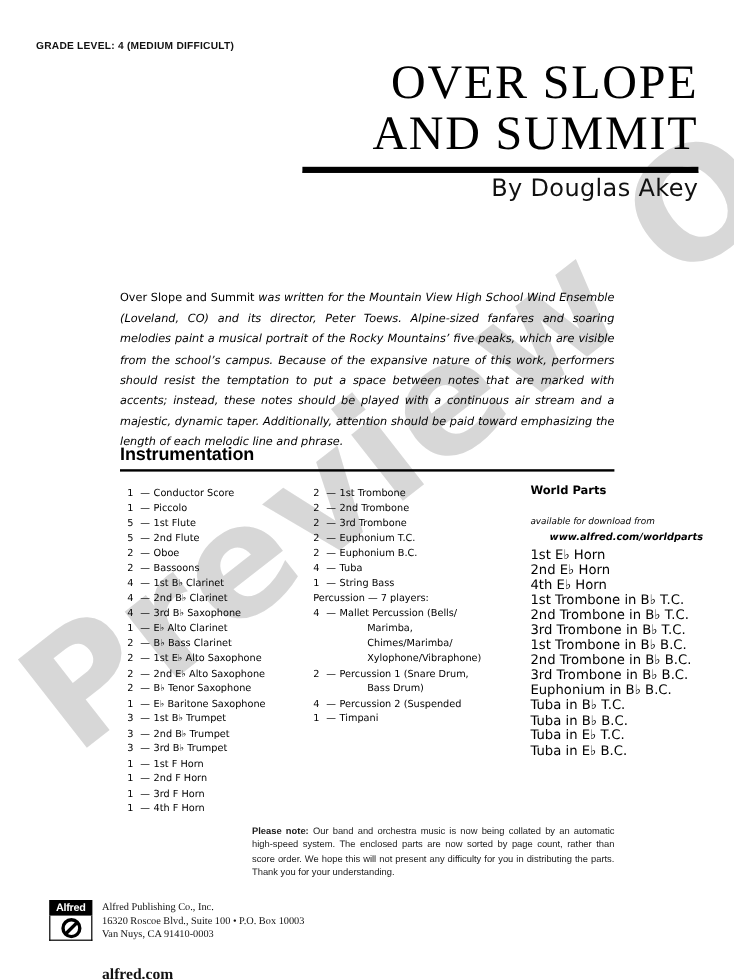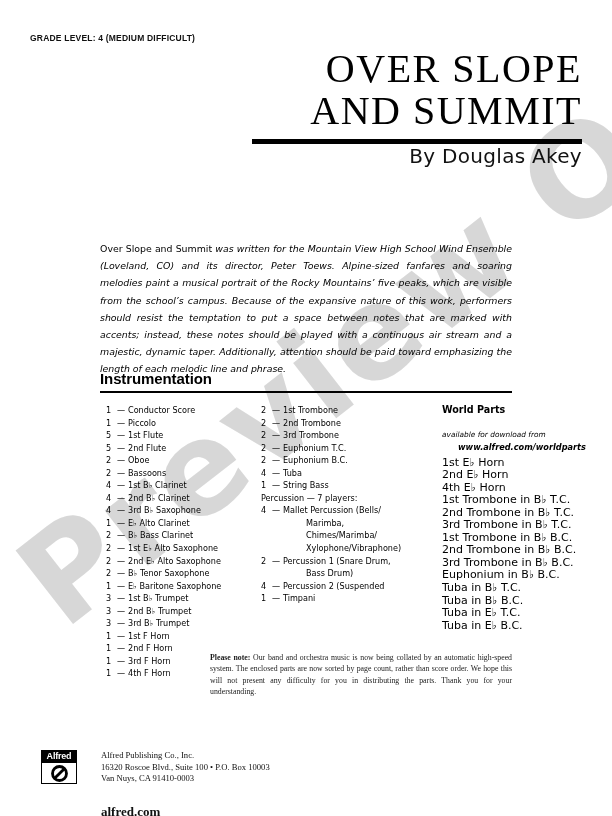--- a/index.html
+++ b/index.html
@@ -188,42 +188,42 @@
   .wp-item {
     font-size: 11px;
     line-height: 12.55px;
     white-space: nowrap;
   }
 
   
   .please-note {
     position: absolute;
     left: 210px;
-    top: 652px;
+    top: 687px;
     width: 302px;
-    font-family: Liberation Serif, serif;
+    font-family: Liberation Sans, sans-serif;
     font-size: 7.8px;
     line-height: 11.4px;
     text-align: justify;
     color: #1a1a1a;
   }
   .please-note b { font-weight: bold; }
 
   
   .footer {
     position: absolute;
     left: 41px;
     top: 750px;
     display: flex;
     align-items: flex-start;
   }
   .alfred-logo {
     width: 36px;
     height: 34px;
-    margin-right: 24px;
+    margin-right: 8px;
     flex: 0 0 auto;
   }
   .logo-top {
     height: 13px;
     background: #000;
     color: #fff;
     font-size: 9px;
     font-weight: bold;
     line-height: 13px;
     text-align: center;

